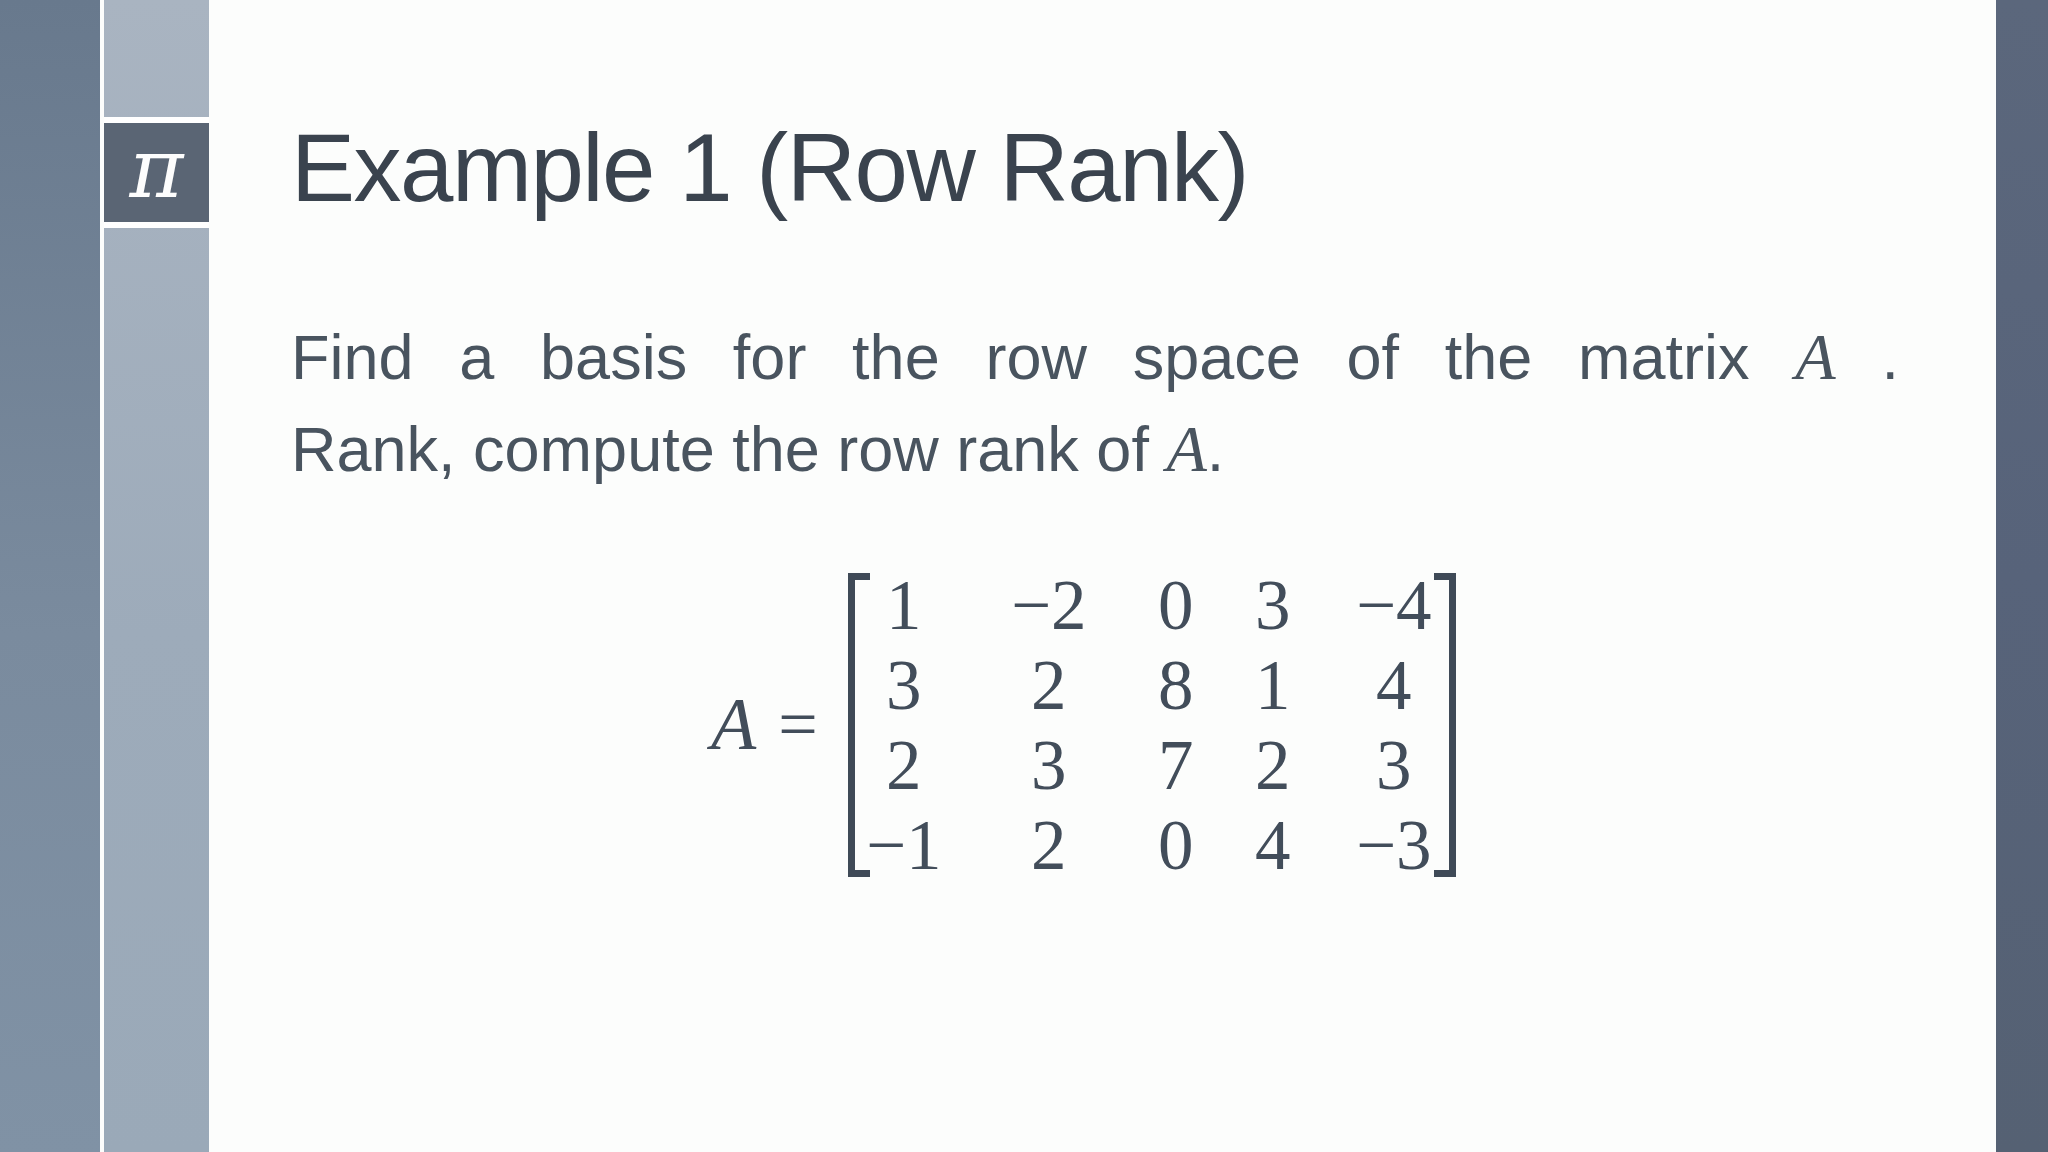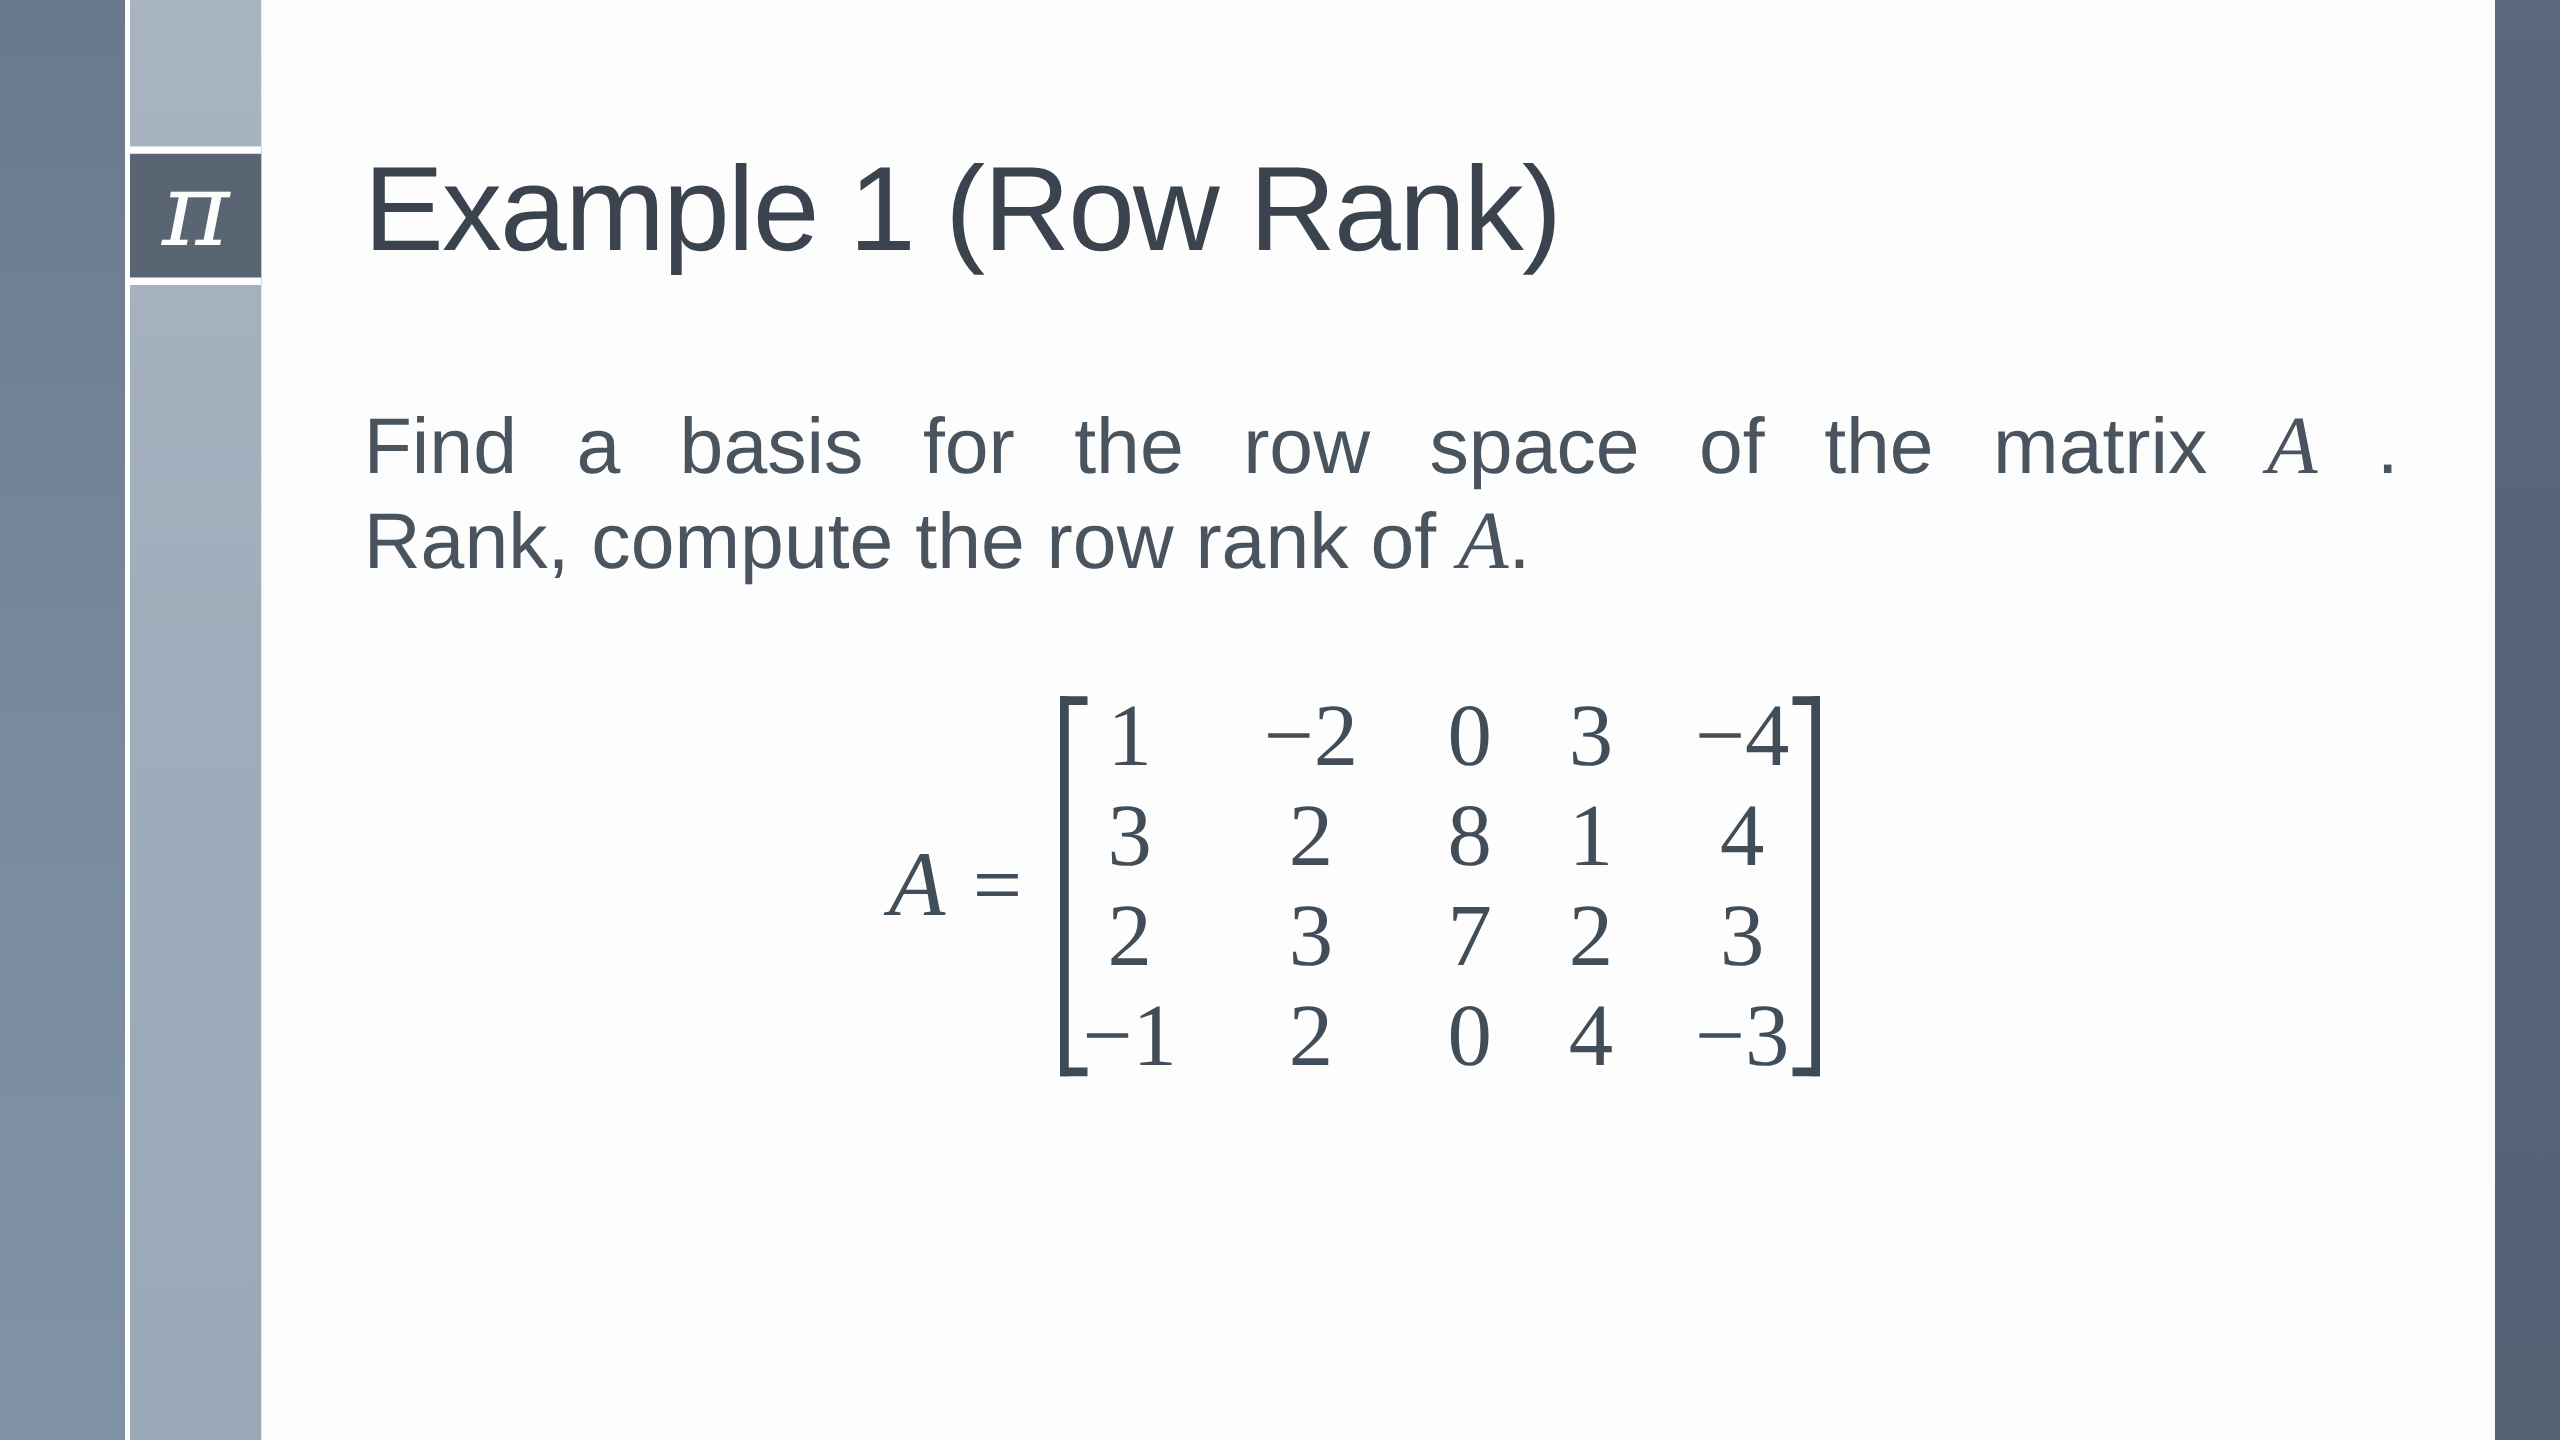--- a/index.html
+++ b/index.html
@@ -57,39 +57,39 @@
     width: 52px; height: 100%;
     background: linear-gradient(180deg, #5b677c 0%, #57637a 50%, #556173 100%);
   }
 
   
   .content {
     position: absolute;
     left: 209px; right: 52px;
     top: 0; bottom: 0;
     box-sizing: border-box;
-    padding: 0 77px 0 82px;
+    padding: 0 97px 0 82px;
   }
 
   .title {
     margin: 118px 0 0 0;
     font-size: 96px;
     font-weight: 400;
     line-height: 1.05;
     letter-spacing: -1.5px;
     color: #3a434e;
   }
 
   .body-text {
     margin-top: 100px;
     color: #49545f;
     font-size: 63px;
     line-height: 76px;
   }
-  .body-line { white-space: normal; }
+  .body-line { white-space: normal; margin-top: 16px; }
   .body-line.justified {
     text-align: justify;
     text-align-last: justify;
   }
   .mvar {
     font-family: "Liberation Serif", serif;
     font-style: italic;
     font-size: 1.05em;
     line-height: 0;
   }

